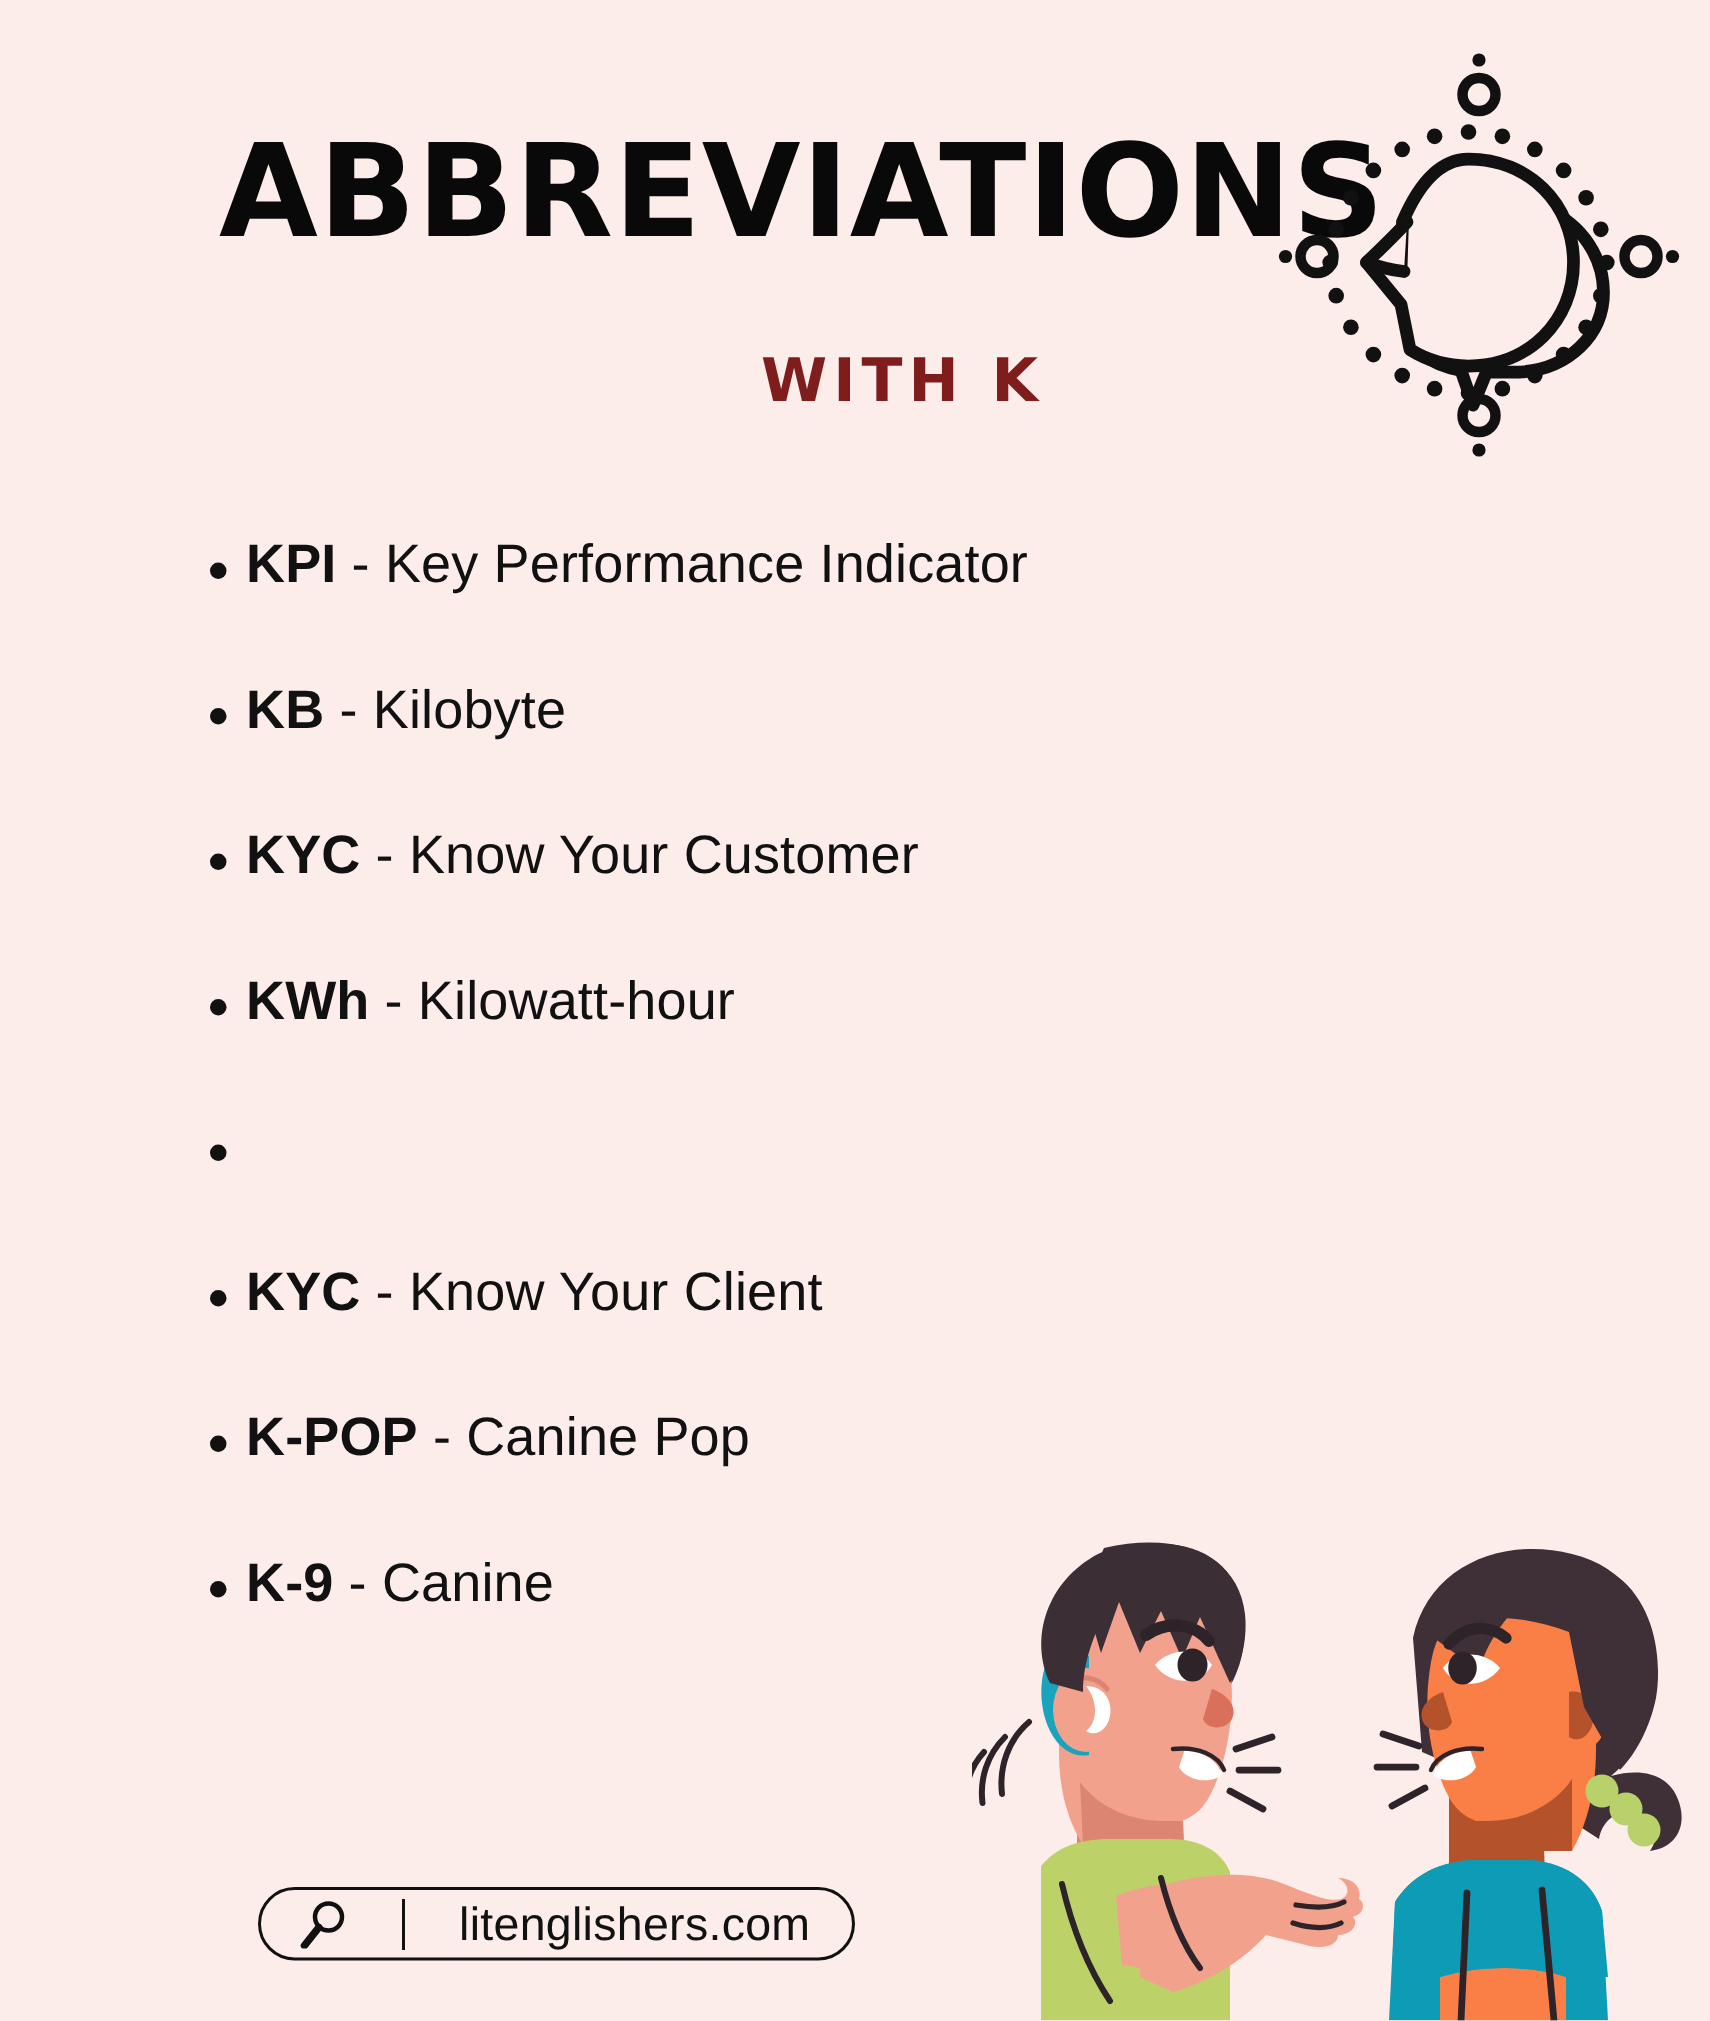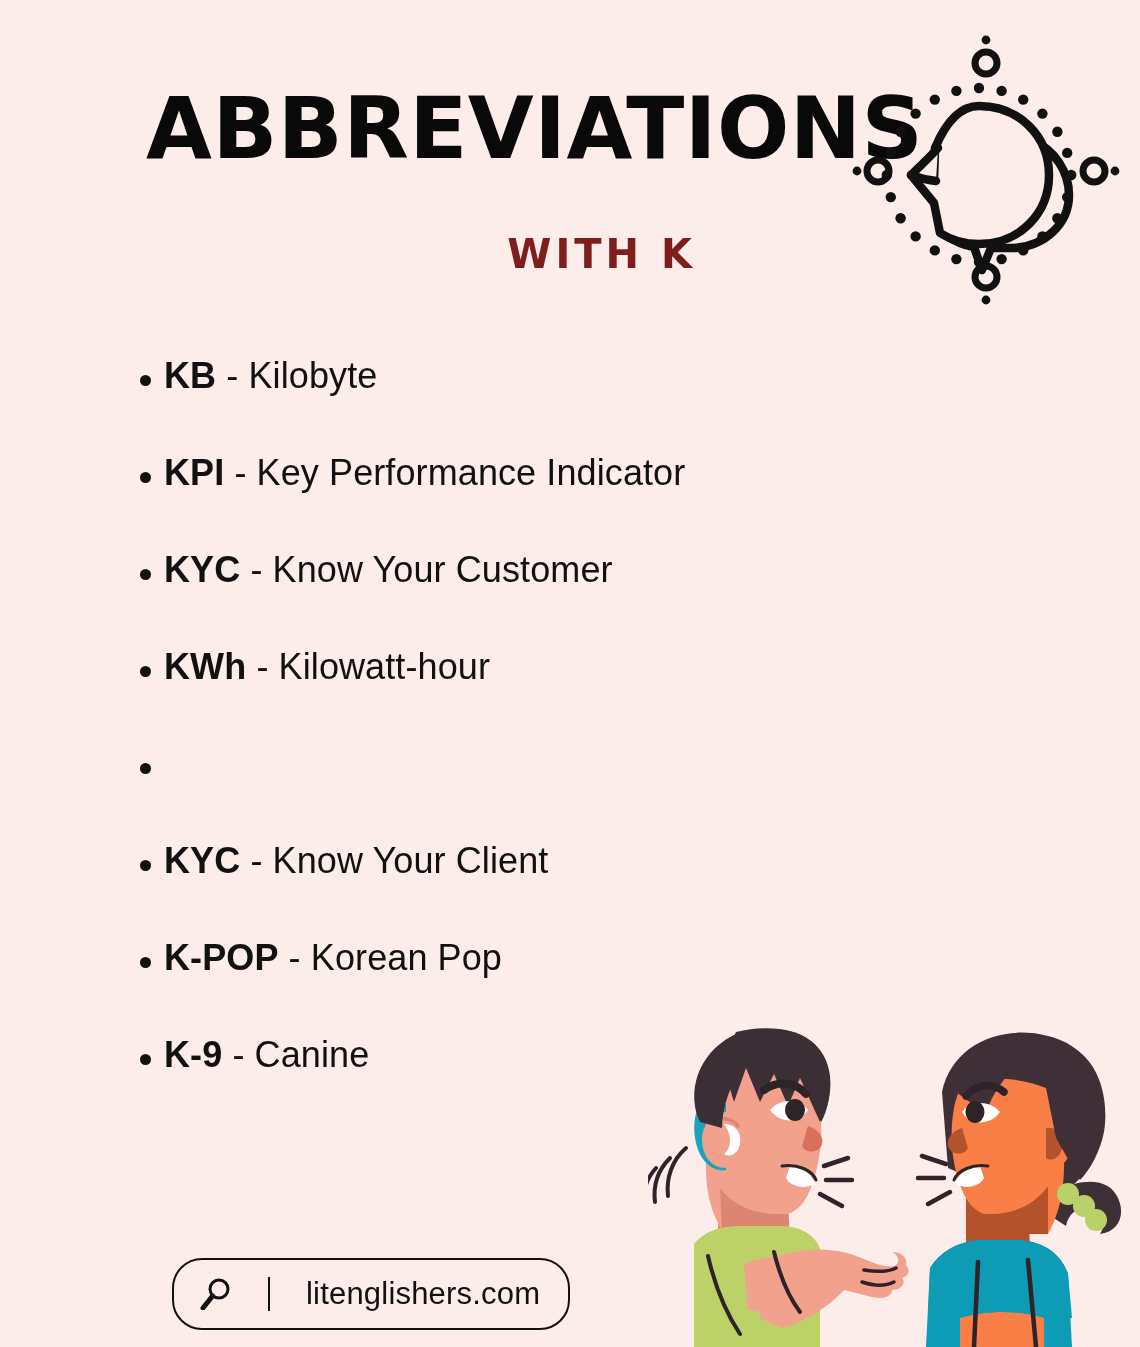--- a/index.html
+++ b/index.html
@@ -109,21 +109,21 @@
   }
   .expansion {
     font-weight: 400;
   }
 
   
   .site-badge {
     position: absolute;
     left: 172px;
     top: 1258px;
-    height: 72px;
+    height: 49px;
     box-sizing: border-box;
     border: 2.5px solid #111111;
     border-radius: 30px;
     display: flex;
     align-items: center;
     padding: 0 28px 0 26px;
     background: transparent;
     gap: 18px;
   }
   .mag-icon {
@@ -213,44 +213,44 @@
 
       <path d="M143 74 C183 74 213 104 213 143 C213 182 183 212 143 212 C128 212 115 208 104 201 L98 171 L75 143 L98 148 L99 116 C110 90 124 74 143 74 Z" fill="#fcecea" stroke="#111111" stroke-width="8.5" stroke-linejoin="round"></path>
 
       <path d="M102 116 C91 128 81 137 75 143 C83 146 92 148 100 149" fill="#fcecea" stroke="#111111" stroke-width="8.5" stroke-linecap="round" stroke-linejoin="round"></path>
     </svg>
   </div>
 
   <ul class="abbr-list">
     <li>
       <span class="bullet"></span>
+      <span class="row-text"><span class="abbr">KPI</span><span class="dash"> - </span><span class="expansion">Key Performance Indicator</span></span>
+    </li>
+    <li>
+      <span class="bullet"></span>
       <span class="row-text"><span class="abbr">KB</span><span class="dash"> - </span><span class="expansion">Kilobyte</span></span>
     </li>
     <li>
       <span class="bullet"></span>
-      <span class="row-text"><span class="abbr">KPI</span><span class="dash"> - </span><span class="expansion">Key Performance Indicator</span></span>
-    </li>
-    <li>
-      <span class="bullet"></span>
       <span class="row-text"><span class="abbr">KYC</span><span class="dash"> - </span><span class="expansion">Know Your Customer</span></span>
     </li>
     <li>
       <span class="bullet"></span>
       <span class="row-text"><span class="abbr">KWh</span><span class="dash"> - </span><span class="expansion">Kilowatt-hour</span></span>
     </li>
     <li>
       <span class="bullet"></span>
     </li>
     <li>
       <span class="bullet"></span>
       <span class="row-text"><span class="abbr">KYC</span><span class="dash"> - </span><span class="expansion">Know Your Client</span></span>
     </li>
     <li>
       <span class="bullet"></span>
-      <span class="row-text"><span class="abbr">K-POP</span><span class="dash"> - </span><span class="expansion">Korean Pop</span></span>
+      <span class="row-text"><span class="abbr">K-POP</span><span class="dash"> - </span><span class="expansion">Canine Pop</span></span>
     </li>
     <li>
       <span class="bullet"></span>
       <span class="row-text"><span class="abbr">K-9</span><span class="dash"> - </span><span class="expansion">Canine</span></span>
     </li>
   </ul>
 
   <div class="kids-illustration">
     <svg viewBox="0 0 492 329" width="492" height="329" aria-hidden="true">
 

